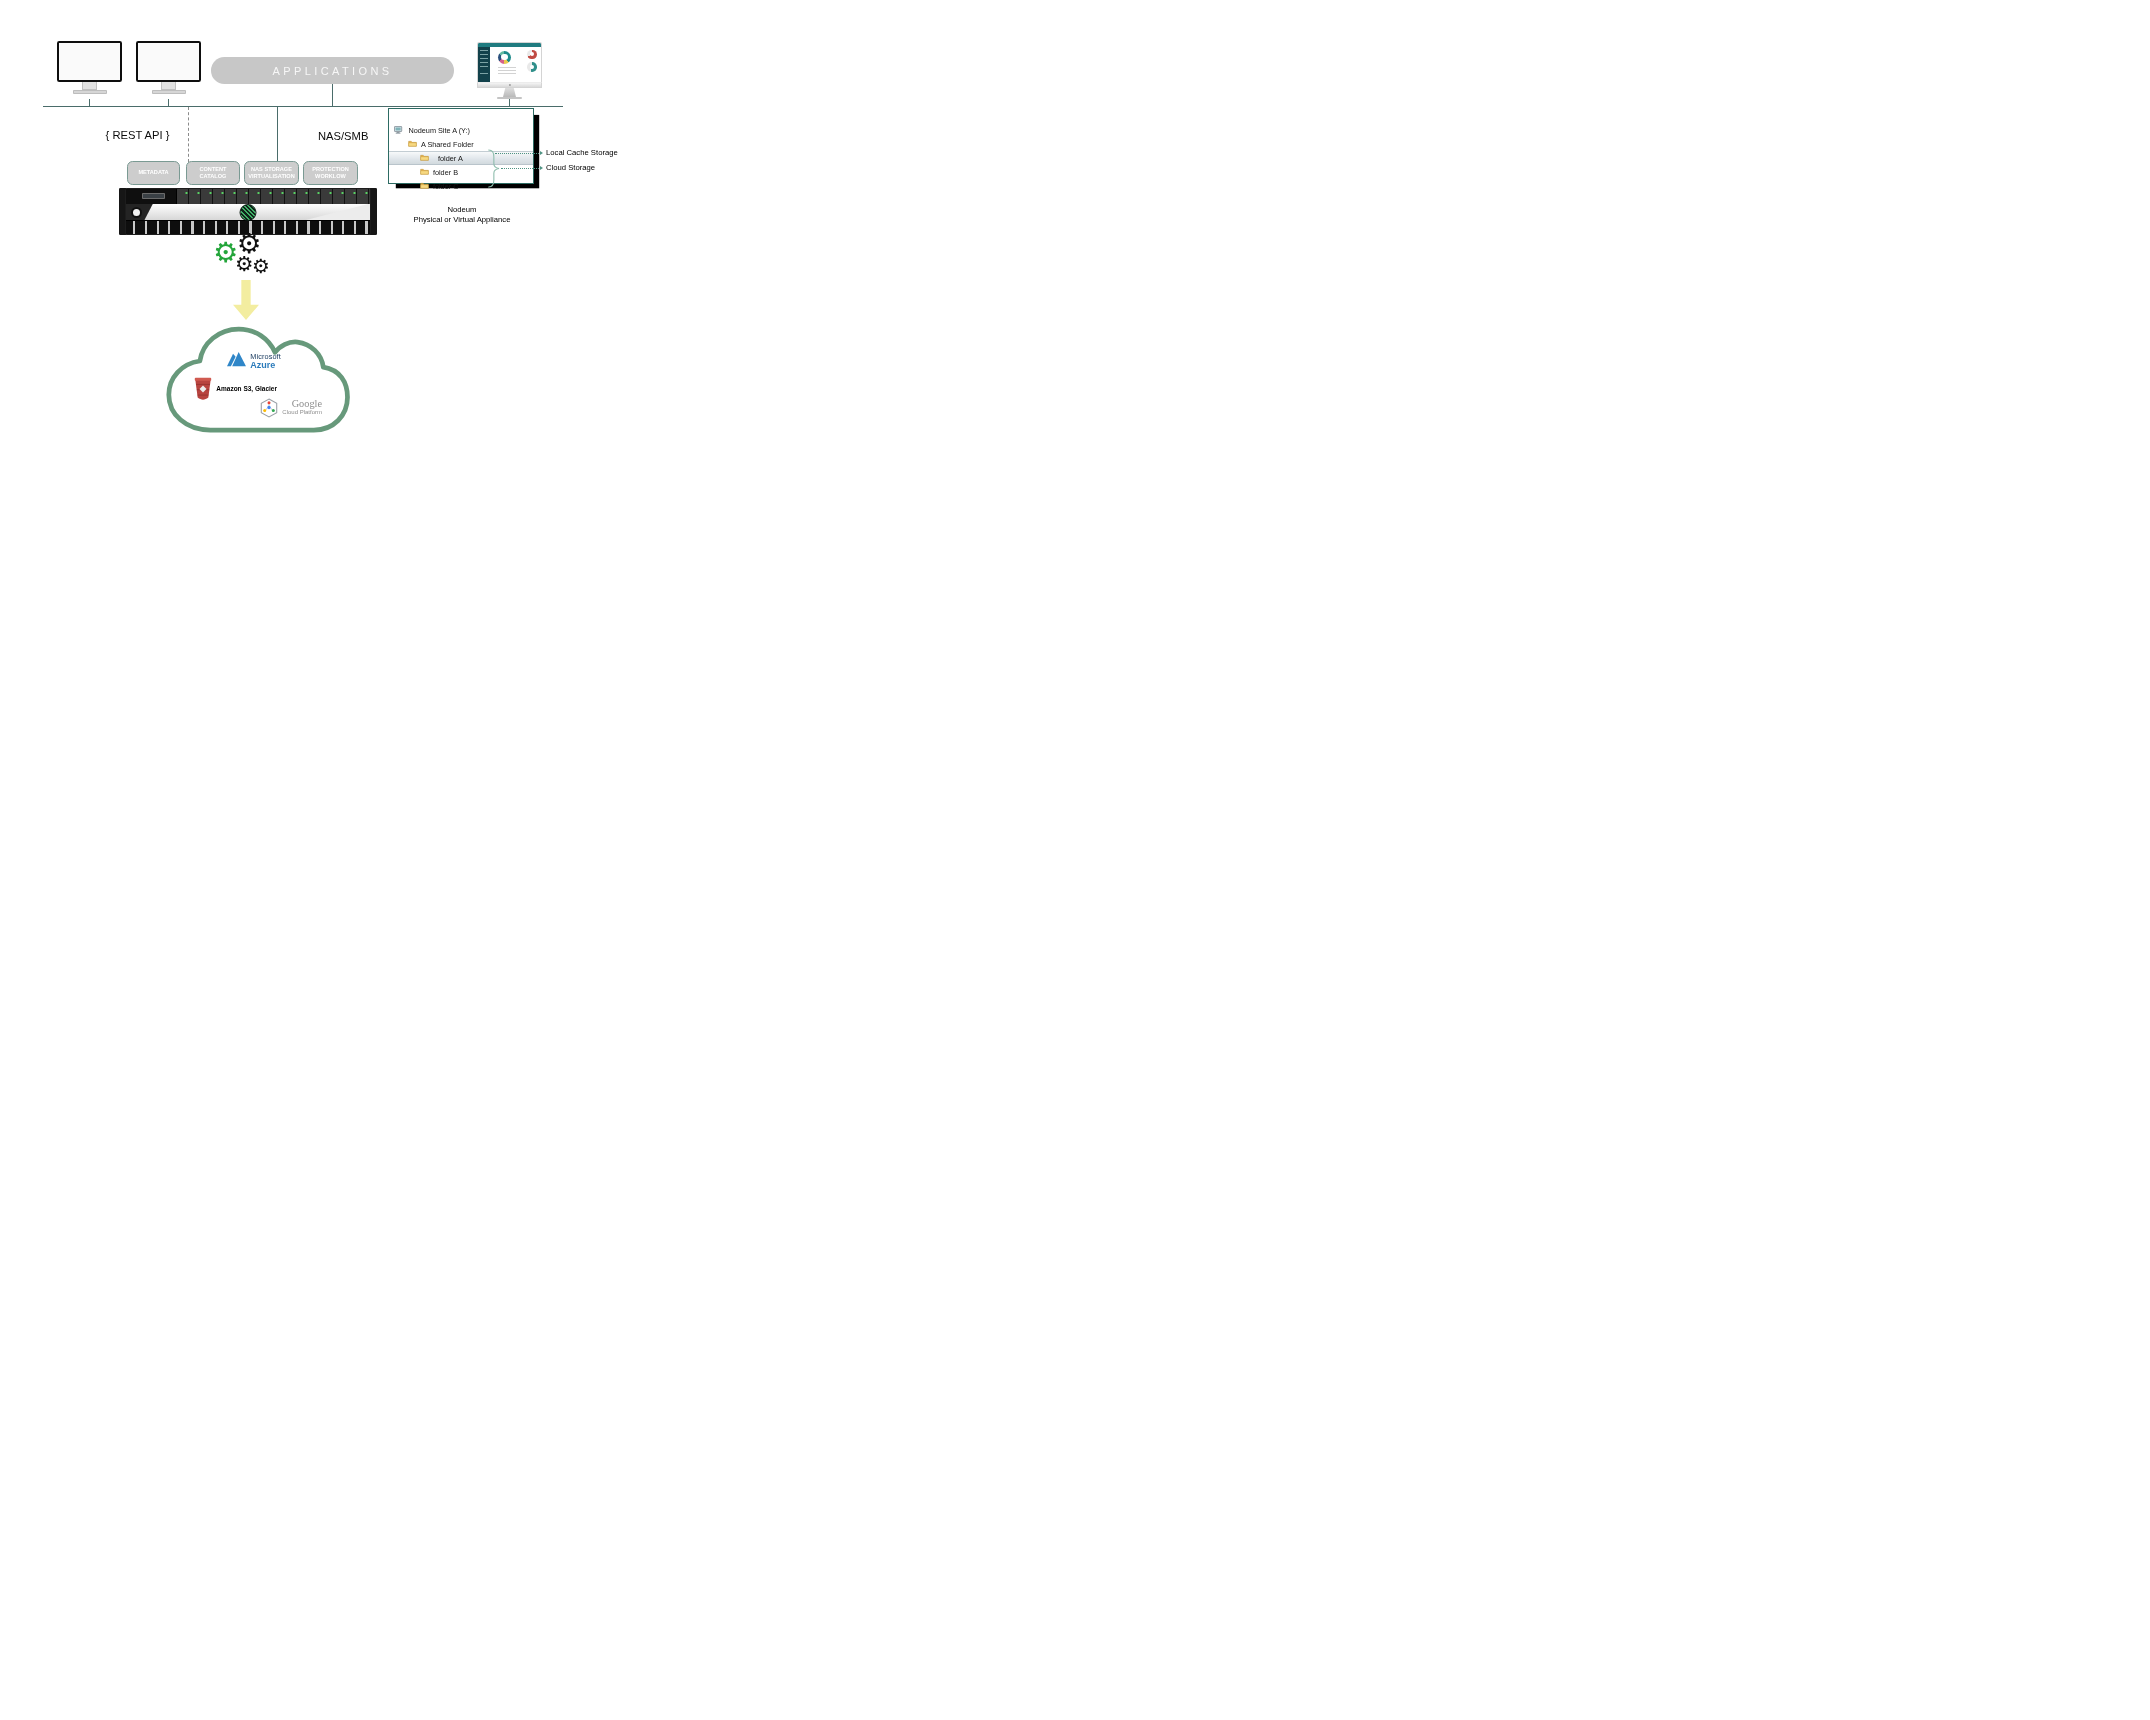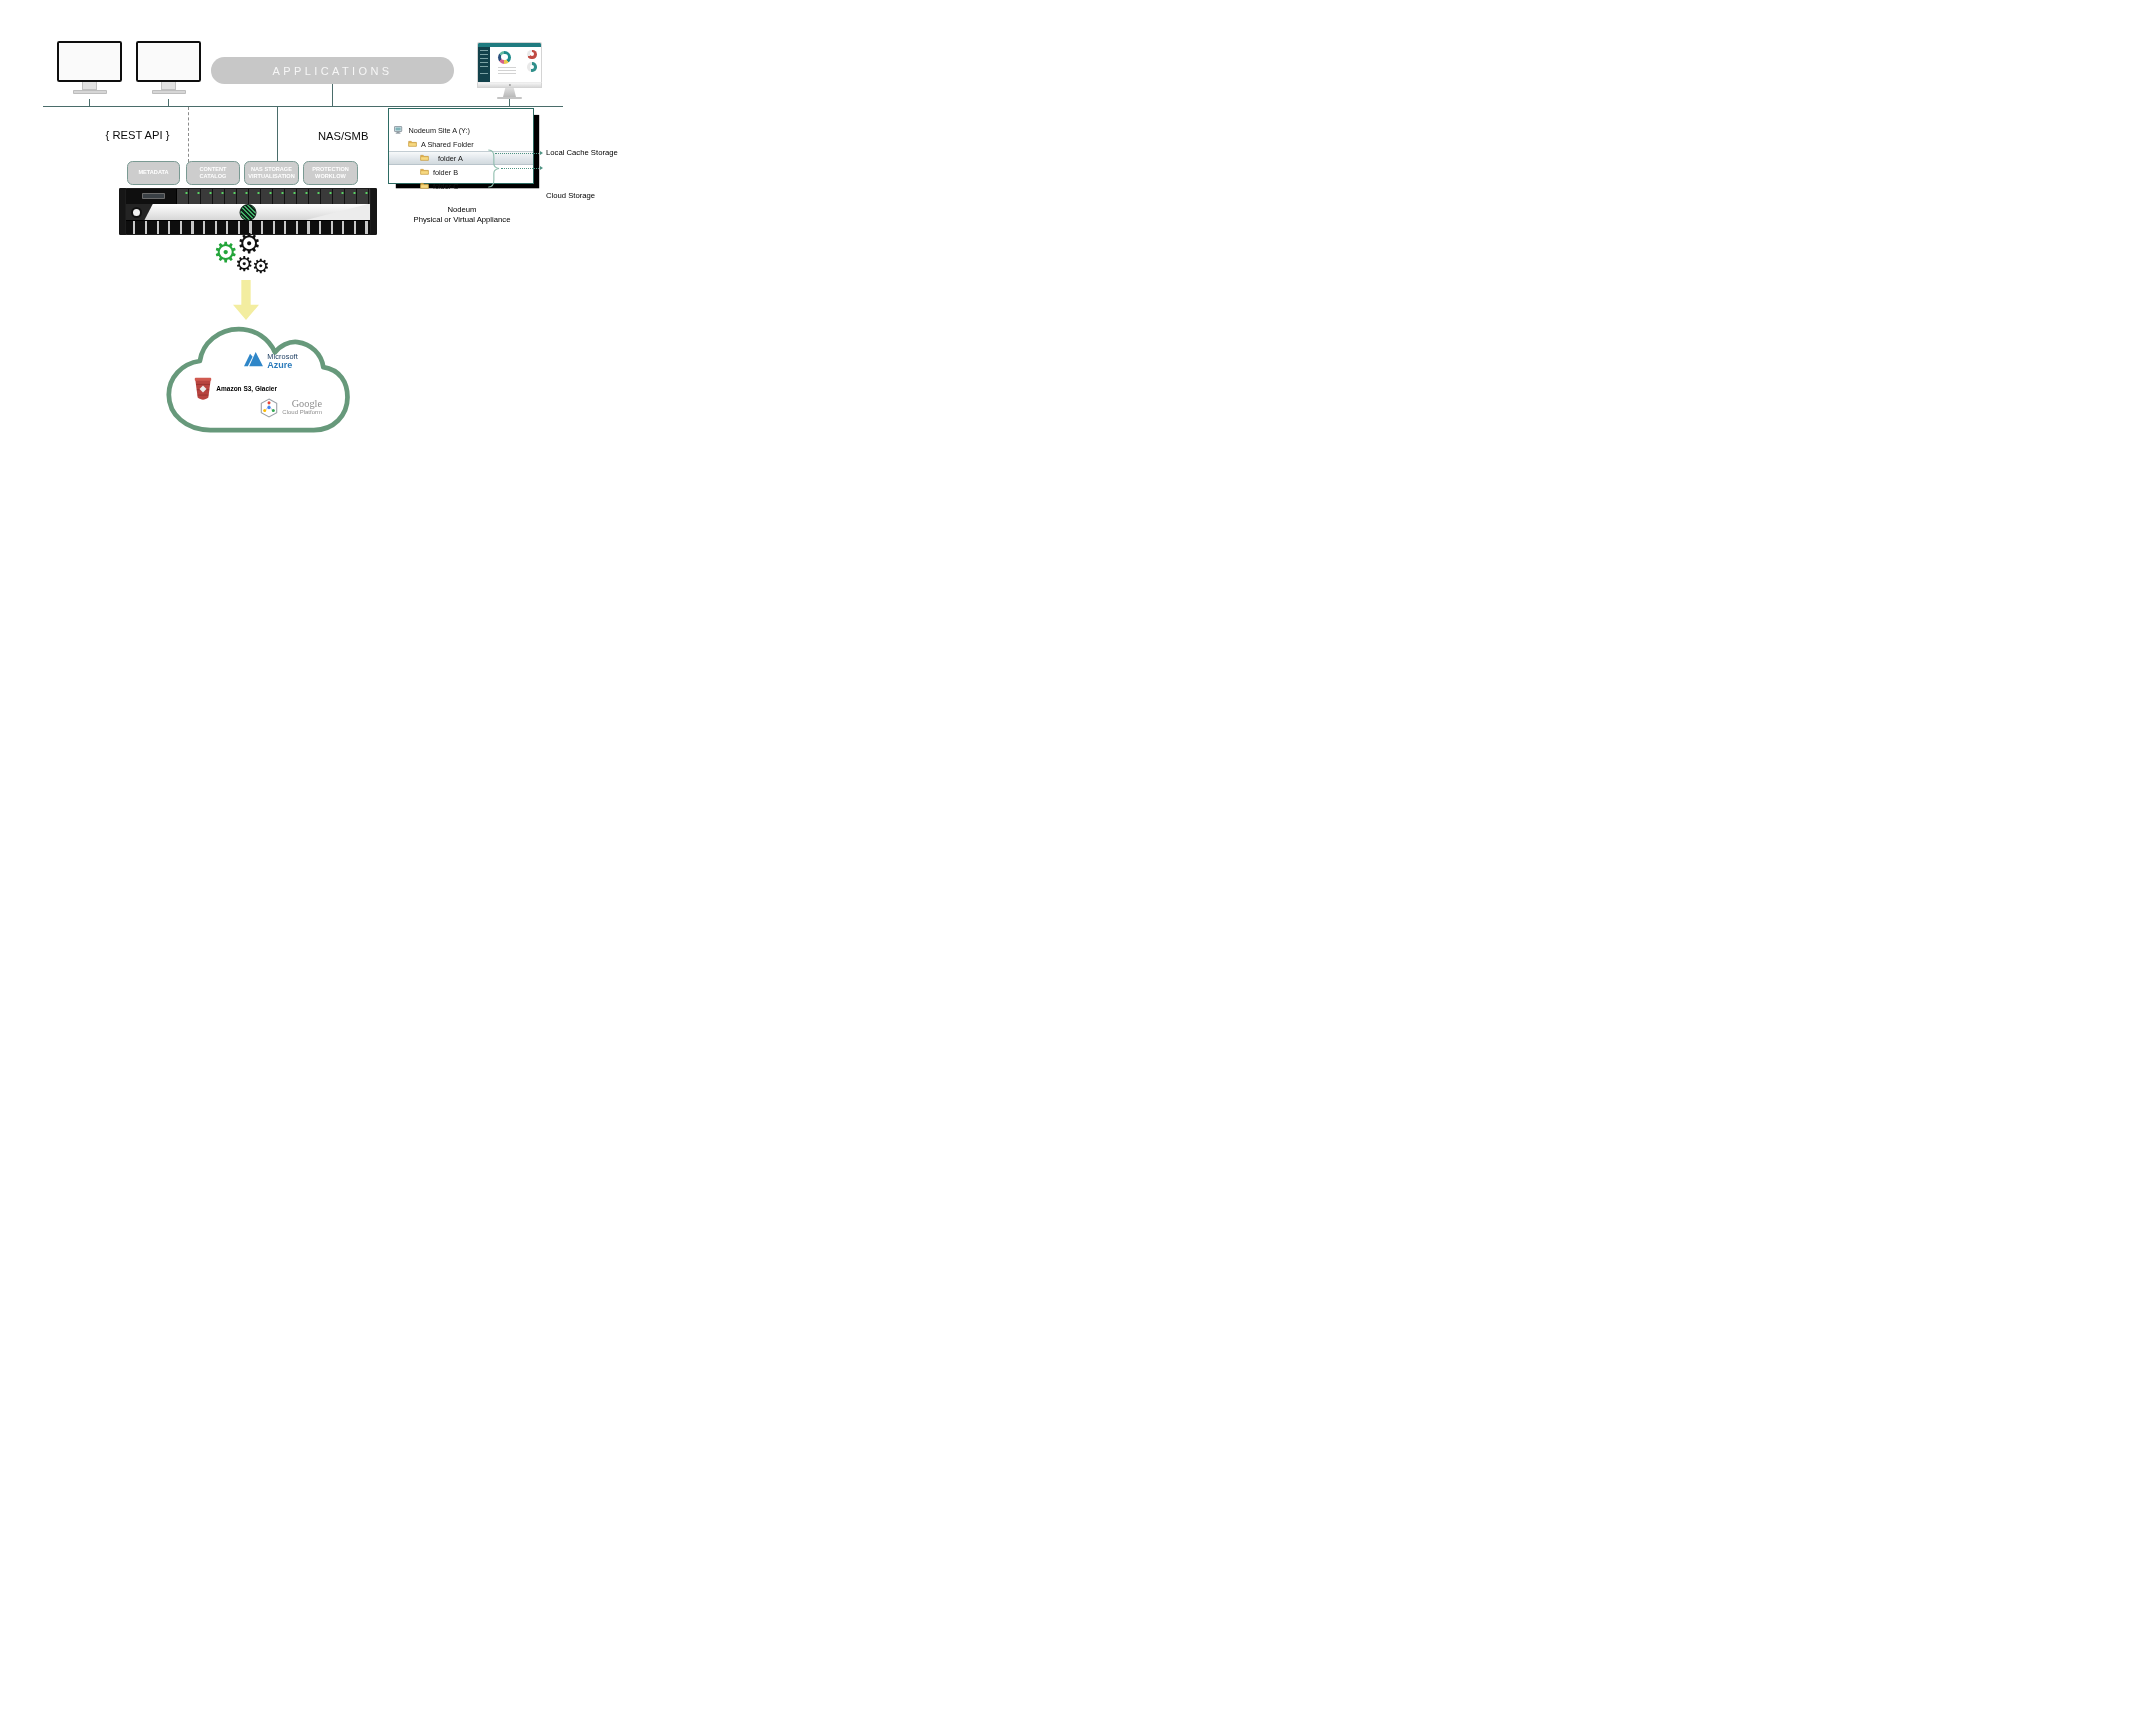--- a/index.html
+++ b/index.html
@@ -97,40 +97,40 @@
 
   .brace-svg { position:absolute; left:487px; top:149px; z-index:3; }
 
   .dotline { position:absolute; border-top:1.3px dotted #4f9383; z-index:4; }
   .dl1 { left:495px; top:153px; width:46px; }
   .dl2 { left:501px; top:168px; width:40px; }
   .arrowhead { position:absolute; width:0; height:0; border-left:3.9px solid #4f9383;
     border-top:2.6px solid transparent; border-bottom:2.6px solid transparent; z-index:4; }
   .ah1 { left:540px; top:151px; } .ah2 { left:540px; top:166px; }
   .ann-label { position:absolute; font-size:7.7px; color:#000; line-height:8.6px; }
-  .al1 { left:546px; top:149px; } .al2 { left:546px; top:164px;margin-top:28px; }
+  .al1 { left:546px; top:149px; } .al2 { left:546px; top:164px; }
 
   .appliance-caption { position:absolute; left:391px; top:205px; width:142px; text-align:center;
     font-size:7.7px; color:#000; line-height:10.3px; }
 
   
   .gear { position:absolute; line-height:1; font-family:"DejaVu Sans", sans-serif; }
   .gear.green { left:213px; top:239px; font-size:28px; color:#24a53b; }
   .gear.b1 { left:237px; top:230px; font-size:27.5px; color:#101010; }
   .gear.b2 { left:235px; top:254px; font-size:20.6px; color:#101010; }
   .gear.b3 { left:252px; top:256px; font-size:20px; color:#101010; }
 
   
   .down-arrow { position:absolute; left:233px; top:280px; width:26px; height:40px; background:#f3eda0;
     clip-path:polygon(32% 0, 68% 0, 68% 62%, 100% 62%, 50% 100%, 0 62%, 32% 62%); }
 
   
   .cloud-svg { position:absolute; left:159px; top:317px; }
   .cloud-item { position:absolute; display:flex; align-items:flex-start; gap:4.3px; }
-  .azure-block { left:244px; top:352px; }
+  .azure-block { left:227px; top:352px; }
   .azure-text .brand { font-size:7.3px; color:#15375c; letter-spacing:0.1px; }
   .azure-text .product { font-size:9px; font-weight:bold; color:#2b7bbb; margin-top:-0.9px; }
   .amazon-block { left:194px; top:377px; align-items:center; }
   .amazon-label { font-size:6.5px; font-weight:600; color:#000; }
   .google-block { left:260px; top:398px;text-align:right; }
   .google-text .brand { font-family:"Liberation Serif", serif; font-size:10.3px; color:#8d8d8d; }
   .google-text .product { font-size:6px; color:#8d8d8d; margin-top:0.4px; }
 </style>
 </head>
 <body>

